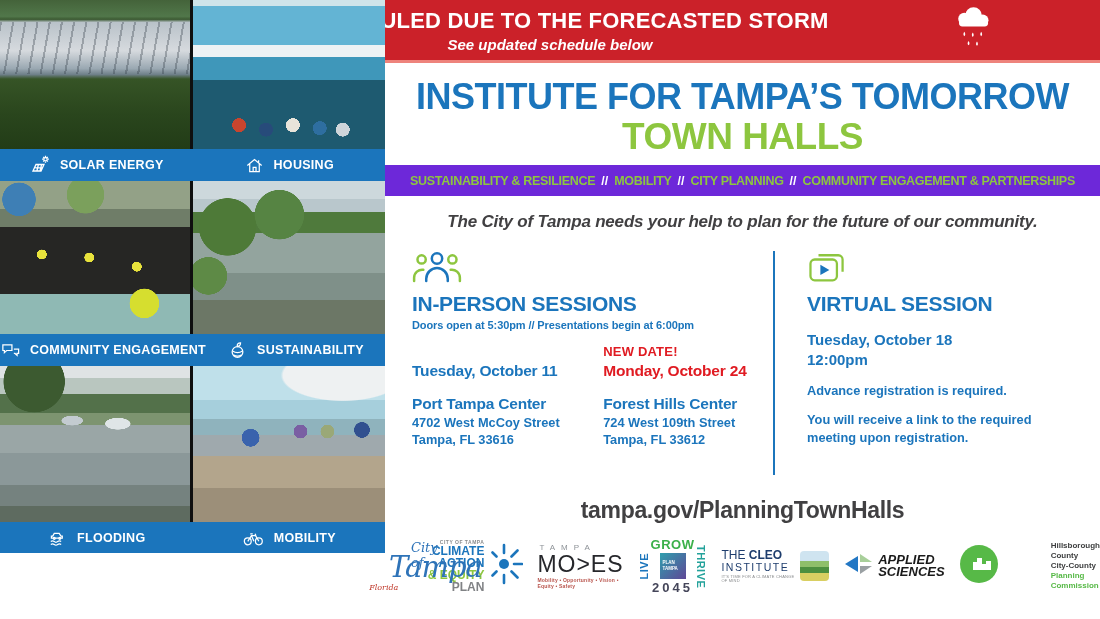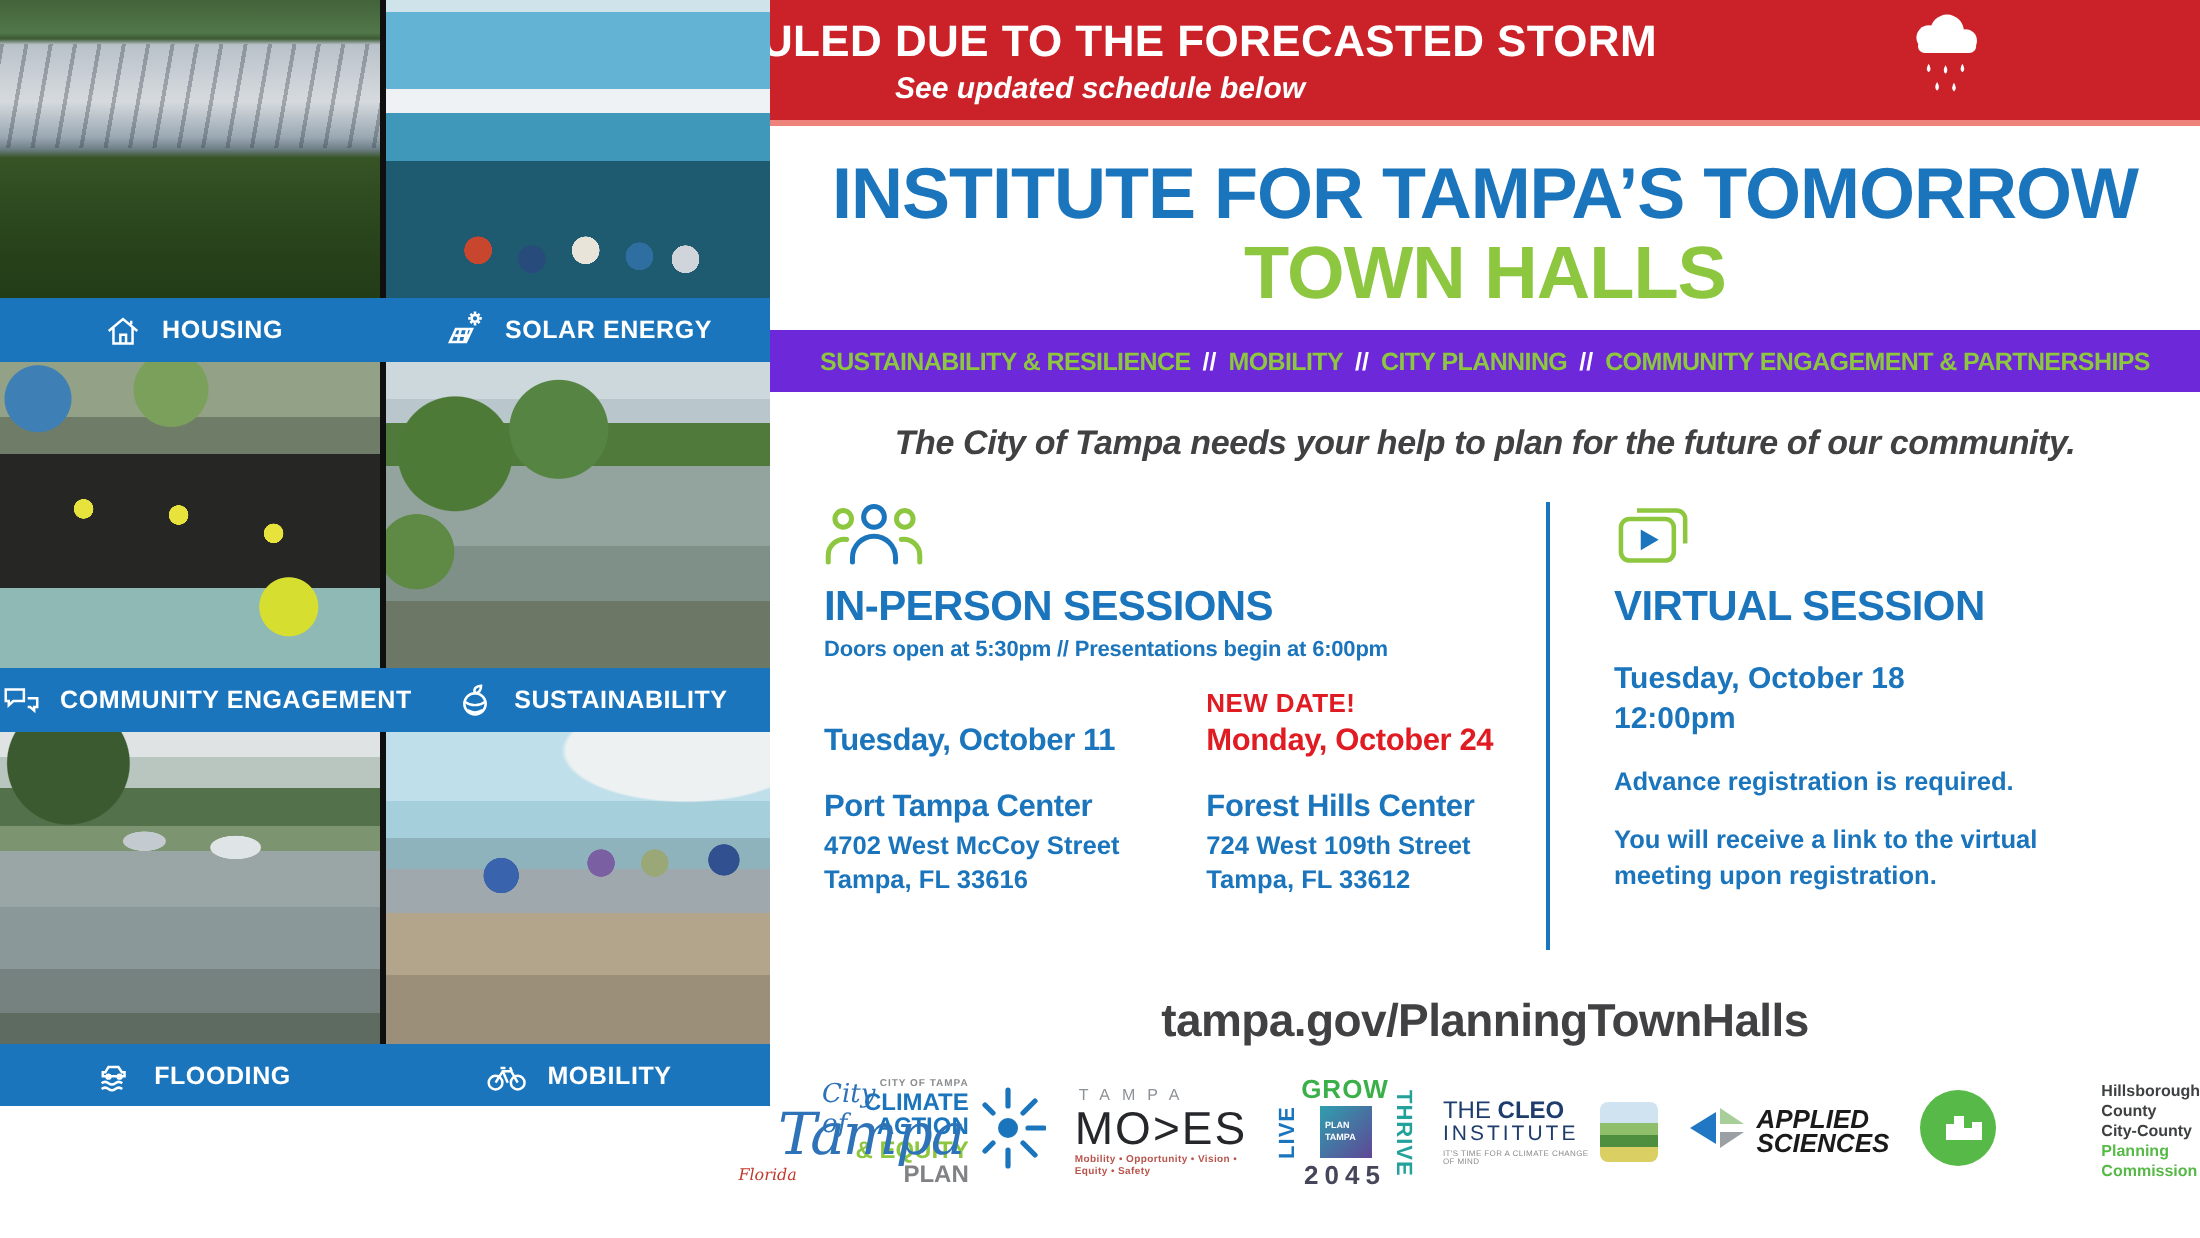--- a/index.html
+++ b/index.html
@@ -192,35 +192,35 @@
   </div>
 
   <div class="photo-panel">
     <div class="photo-row">
       <div class="photo ph-solar"></div>
       <div class="photo ph-housing"></div>
     </div>
     <div class="label-bar">
       <div class="label-cell">
         <span class="label-icon">
-          <svg width="21" height="21" viewBox="0 0 22 22" fill="none" stroke="#fff" stroke-width="1.3">
-            <path d="M3.5 11 L11 4.8 L18.5 11 M6 9.2 V17.5 H16 V9.2 M9.6 17.5 V13 H12.6 V17.5 M15.3 7.5 V5.6"></path>
-          </svg>
-        </span>
-        <span class="label-text">HOUSING</span>
-      </div>
-      <div class="label-cell">
-        <span class="label-icon">
           <svg width="22" height="22" viewBox="0 0 22 22" fill="none" stroke="#fff" stroke-width="1.3">
             <path d="M4 17 L7 10.5 H15 L12 17 Z M6.3 13.8 H13.6 M9.4 10.5 L7.9 17 M12.6 10.5 L11.1 17"></path>
             <circle cx="16.5" cy="5.2" r="1.7"></circle>
             <path d="M16.5 1.8 v1.2 M16.5 7.5 v1.2 M13.1 5.2 h1.2 M18.7 5.2 h1.2 M14.2 2.9 l.8.8 M18 6.7 l.8.8 M18.8 2.9 l-.8.8 M15 6.7 l-.8.8"></path>
           </svg>
         </span>
         <span class="label-text">SOLAR ENERGY</span>
+      </div>
+      <div class="label-cell">
+        <span class="label-icon">
+          <svg width="21" height="21" viewBox="0 0 22 22" fill="none" stroke="#fff" stroke-width="1.3">
+            <path d="M3.5 11 L11 4.8 L18.5 11 M6 9.2 V17.5 H16 V9.2 M9.6 17.5 V13 H12.6 V17.5 M15.3 7.5 V5.6"></path>
+          </svg>
+        </span>
+        <span class="label-text">HOUSING</span>
       </div>
     </div>
 
     <div class="photo-row">
       <div class="photo ph-wds"></div>
       <div class="photo ph-mangrove"></div>
     </div>
     <div class="label-bar">
       <div class="label-cell">
         <span class="label-icon">
@@ -338,21 +338,21 @@
             <rect x="3.5" y="9" width="28" height="22" rx="4.5" stroke="#8dc63f" stroke-width="2.4"></rect>
             <path d="M14 14.5 v11 l9.5-5.5 Z" fill="#1b75bc"></path>
           </svg>
         </div>
         <div class="section-head">VIRTUAL SESSION</div>
         <div class="virt-date">
           <div>Tuesday, October 18</div>
           <div>12:00pm</div>
         </div>
         <div class="virt-note1">Advance registration is required.</div>
-        <div class="virt-note2">You will receive a link to the virtual meeting upon registration.</div>
+        <div class="virt-note2">You will receive a link to the required meeting upon registration.</div>
       </div>
     </div>
 
     <div class="site-url">tampa.gov/PlanningTownHalls</div>
 
     <div class="logos">
       <div class="logo lg-tampa">
         <span class="l1">City of</span>
         <span class="l2">Tampa</span>
         <span class="l3">Florida</span>

